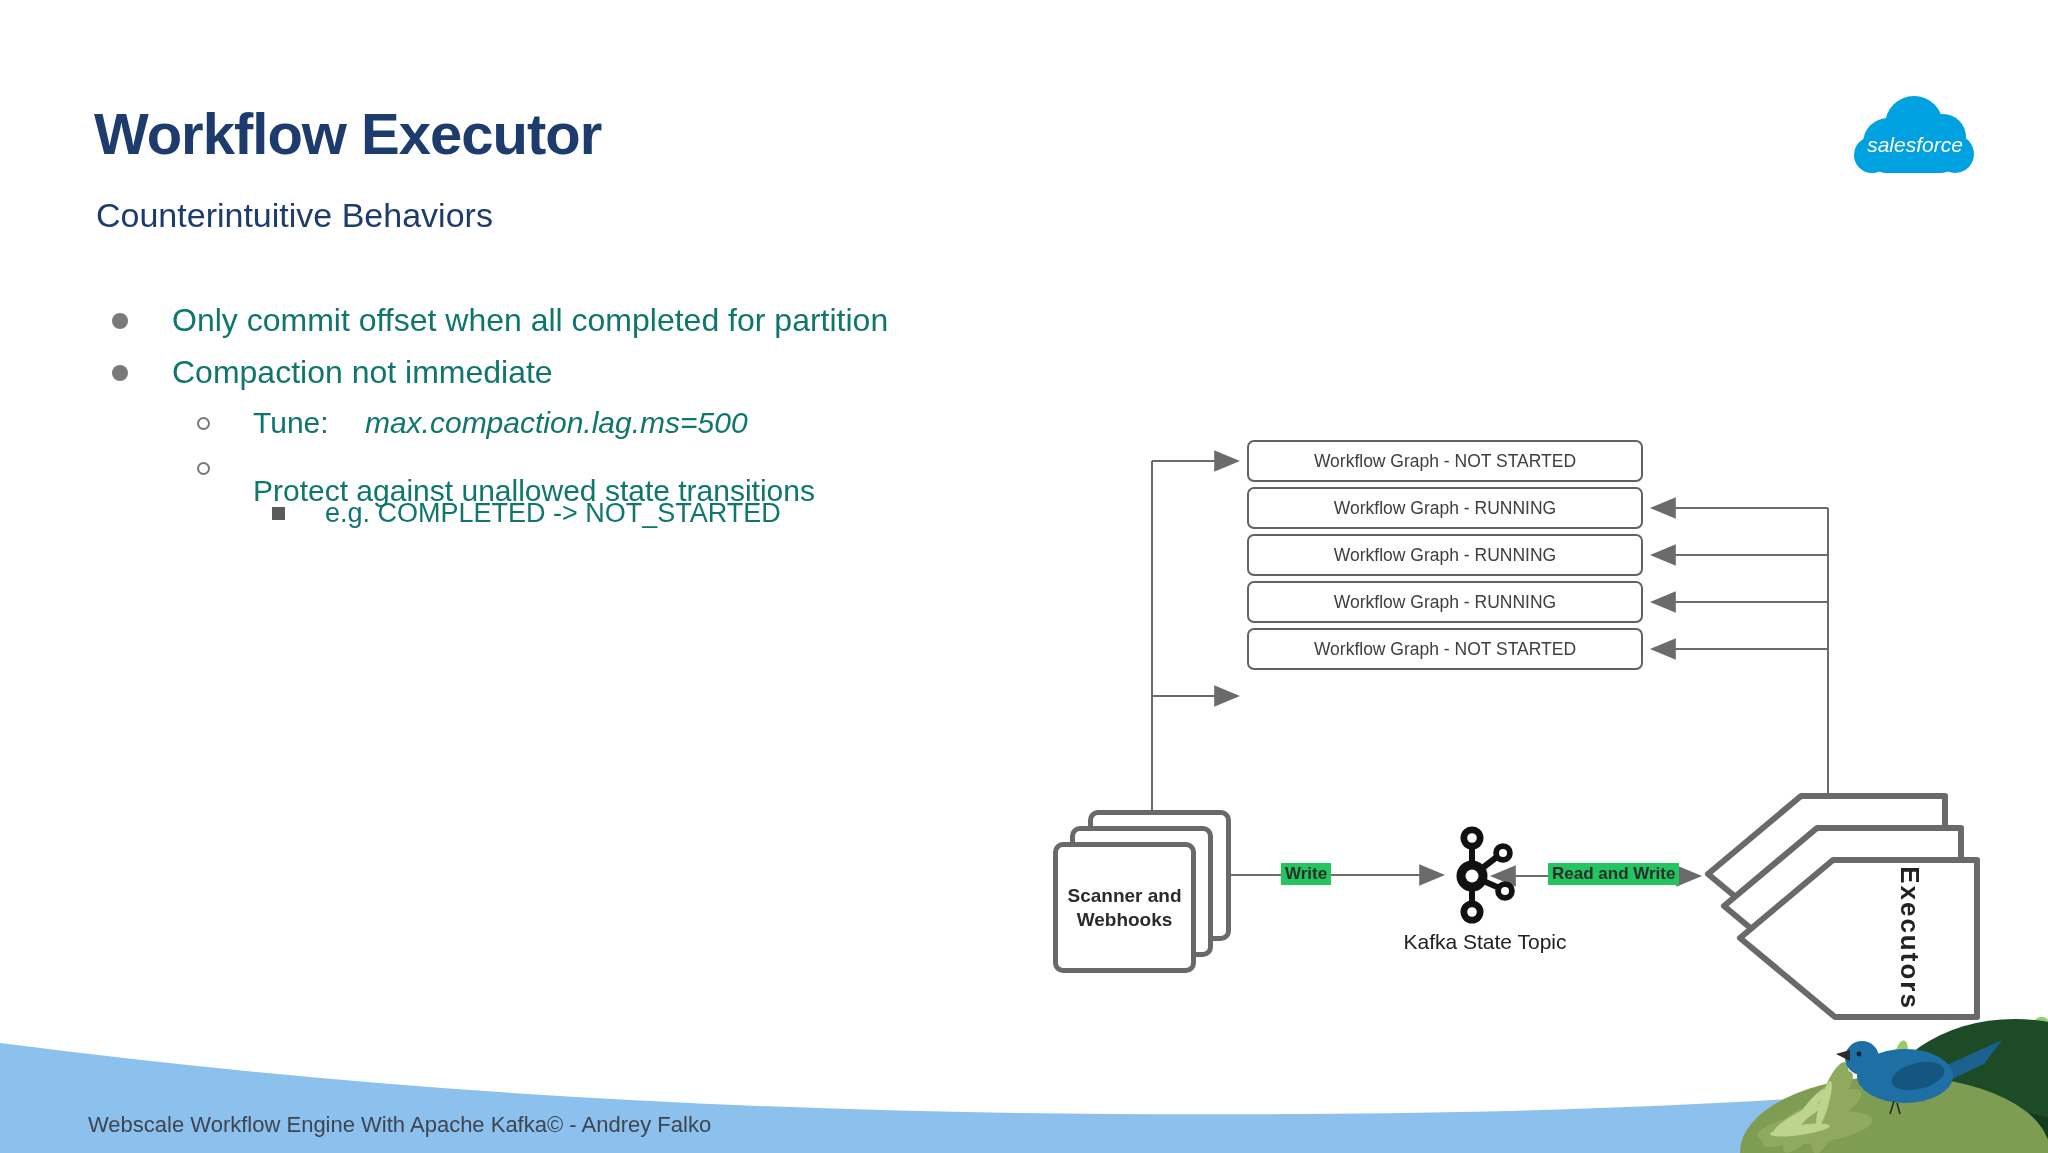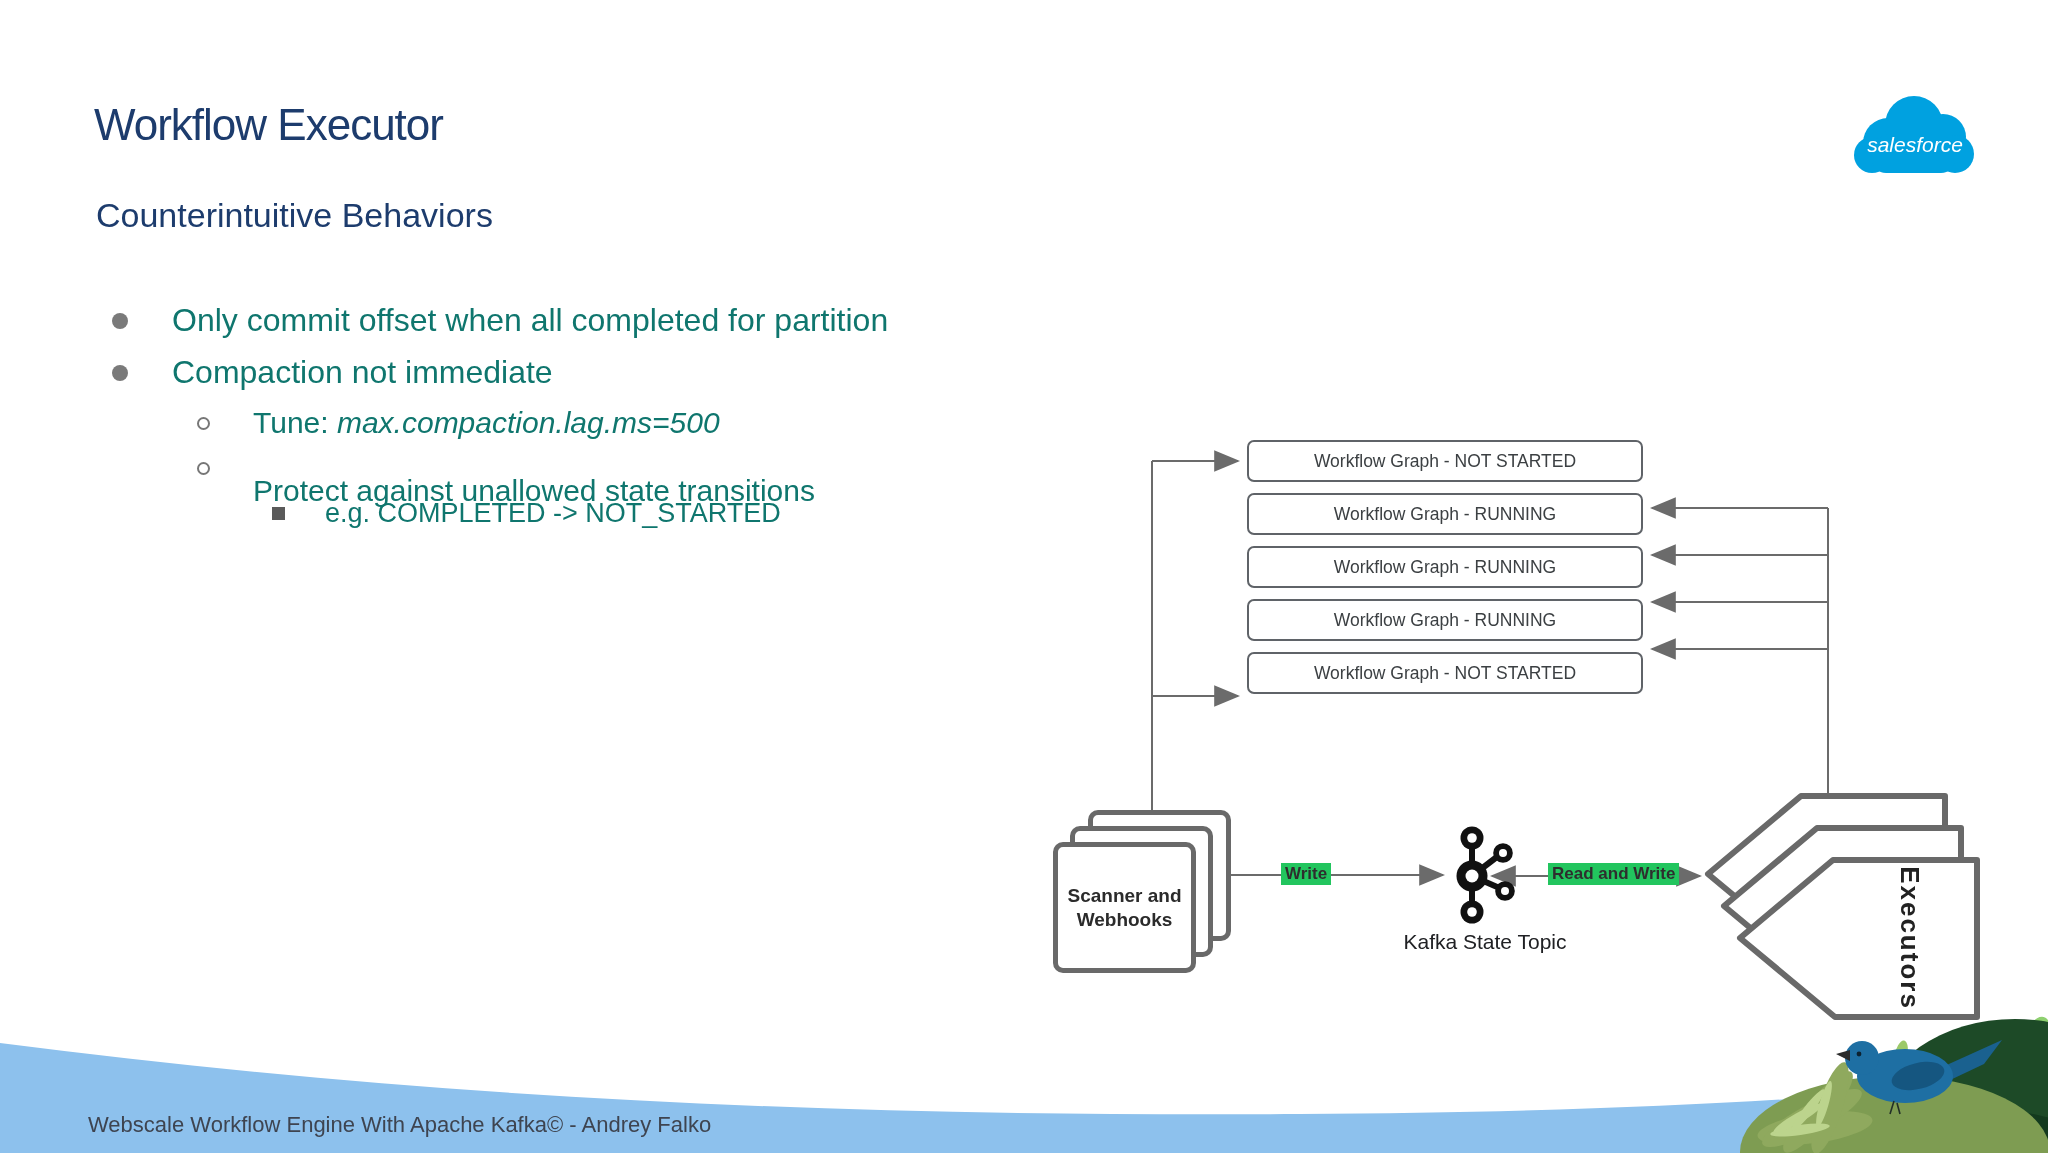--- a/index.html
+++ b/index.html
@@ -5,37 +5,37 @@
   html,body{margin:0;padding:0;background:#e8e8e8;}
   .slide{
     position:relative;width:2048px;height:1153px;background:#ffffff;
     overflow:hidden;font-family:"Liberation Sans",sans-serif;
   }
   .layer{position:absolute;left:0;top:0;width:2048px;height:1153px;}
   .z0{z-index:0}.z1{z-index:1}.z2{z-index:2}
   .abs{position:absolute;}
 
   
-  .title{left:94px;top:100px;font-size:44px;font-weight:normal;color:#1d3c6d;letter-spacing:-1px;text-align:center;}
+  .title{left:94px;top:100px;font-size:58px;font-weight:bold;color:#1d3c6d;letter-spacing:-1px;text-align:center;}
   .subtitle{left:96px;top:196px;font-size:34px;color:#1d3c6d;}
 
   
   .bullet{color:#0f766e;white-space:nowrap;}
   .lvl1{font-size:32px;}
   .lvl2{font-size:30px;}
   .lvl3{font-size:27px;}
   .marker-disc{width:16px;height:16px;border-radius:50%;background:#7a7a7a;}
   .marker-circle{width:13px;height:13px;border-radius:50%;border:2.5px solid #777777;box-sizing:border-box;background:#fff;}
   .marker-square{width:13px;height:13px;background:#5a5a5a;}
-  .em{font-style:italic;}
+  .em{font-style:italic;margin-left:28px;}
 
   
   .wstack{left:1247px;top:440px;width:396px;}
   .wbox{
-    box-sizing:border-box;width:396px;height:42px;margin-bottom:11px;
+    box-sizing:border-box;width:396px;height:42px;margin-bottom:5px;
     background:#ffffff;border:2px solid #5f6368;border-radius:7px;
     display:flex;align-items:center;justify-content:center;
     font-size:17.5px;color:#3c4043;
   }
 
   
   .scard{
     position:absolute;width:143px;height:131px;box-sizing:border-box;
     background:#ffffff;border:5px solid #696969;border-radius:10px;
   }

